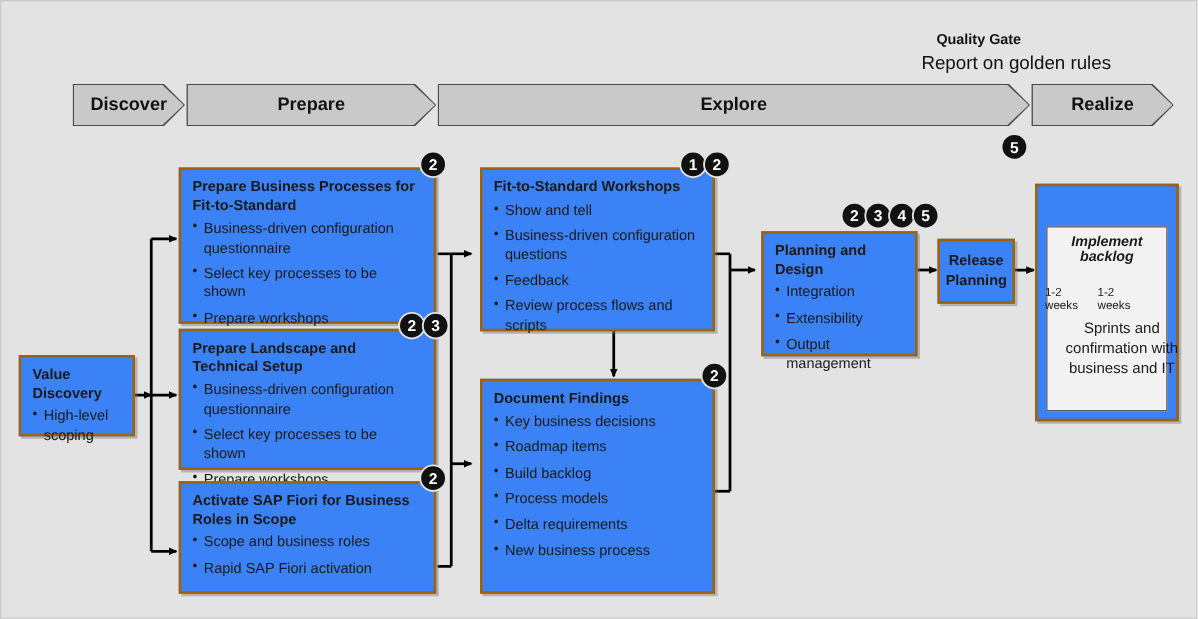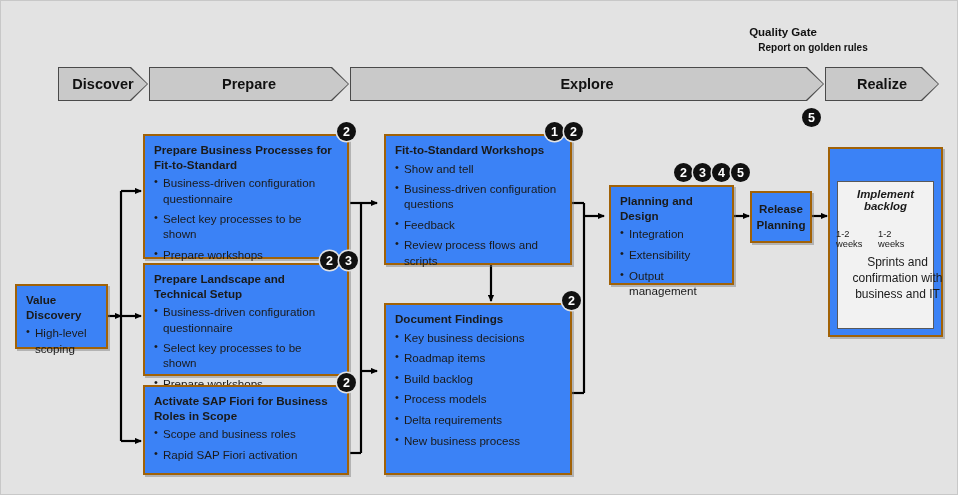--- a/index.html
+++ b/index.html
@@ -28,22 +28,22 @@
     display:flex;align-items:center;justify-content:center;
     font-weight:bold;font-size:14.5px;color:#111;
   }
 
   
   .qg-title{
     position:absolute;font-weight:bold;font-size:11.5px;color:#111;
     text-align:center;white-space:nowrap;
   }
   .qg-sub{
-    position:absolute;font-size:10px;color:#111;
-    text-align:center;white-space:nowrap;font-weight:bold;
+    position:absolute;font-size:15px;color:#111;
+    text-align:center;white-space:nowrap;
   }
 
   
   .box{
     position:absolute;
     background:#3b82f6;
     border:2px solid #a16207;
     box-sizing:border-box;
     box-shadow:2px 2px 0 0 rgba(120,120,120,.45);
   }

